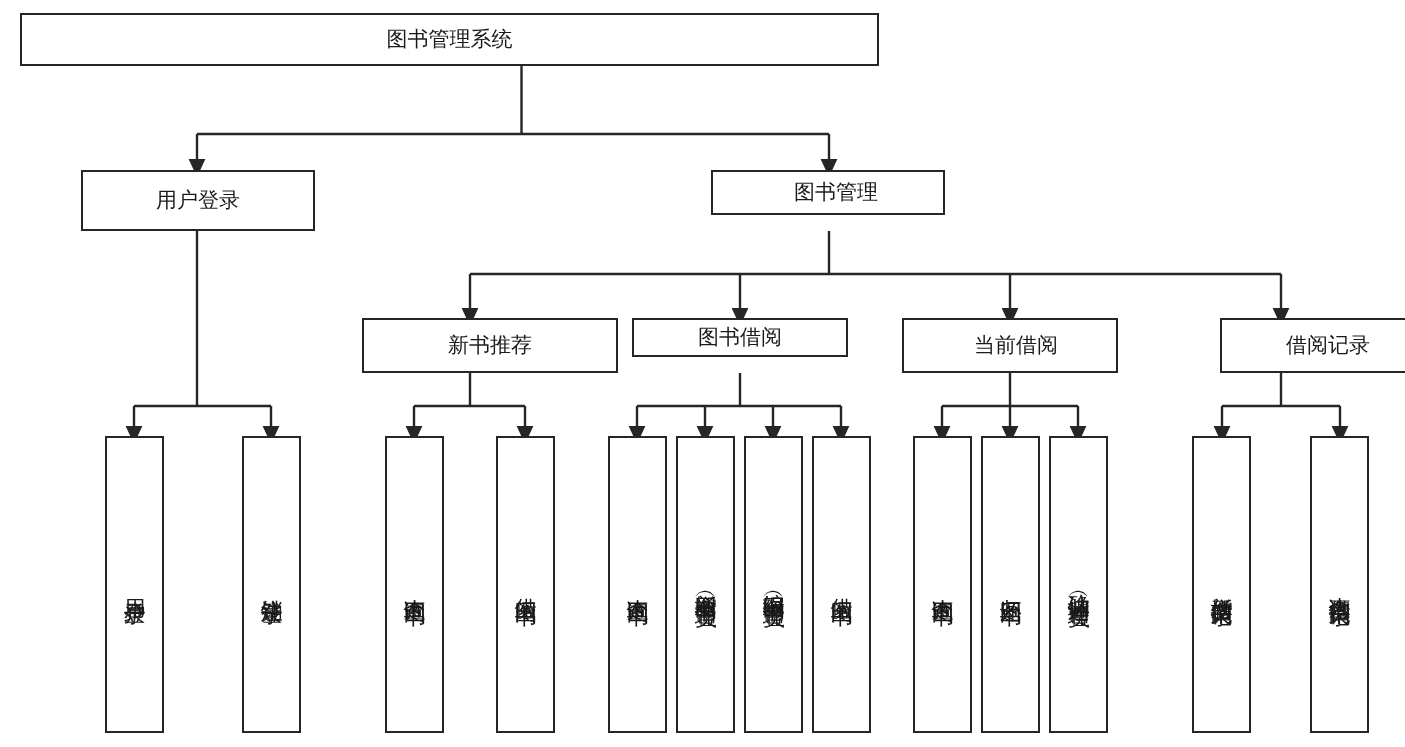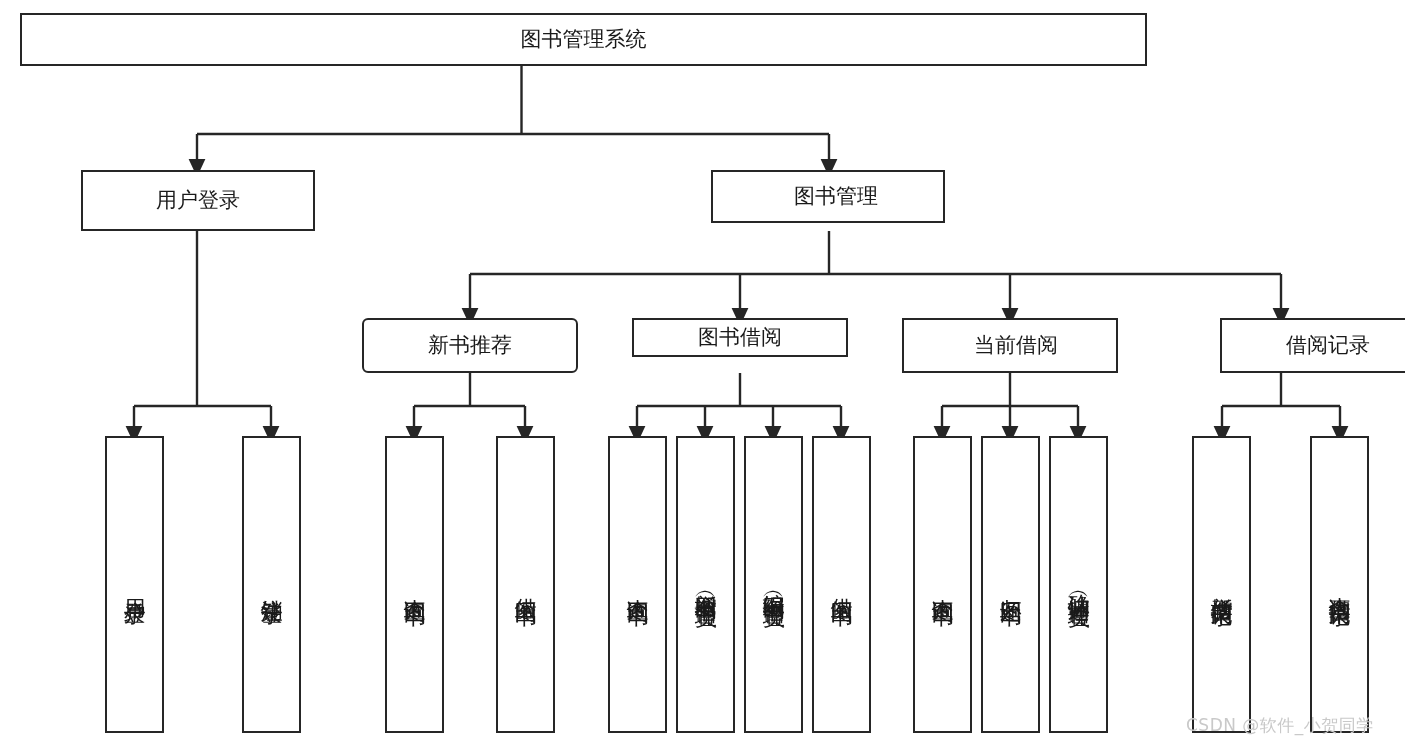--- a/index.html
+++ b/index.html
@@ -69,32 +69,32 @@
       <path d="M1010,406 L1010,429" marker-end="url(#ah)"></path>
       <path d="M1078,406 L1078,429" marker-end="url(#ah)"></path>
 
       <path d="M1281,373 L1281,406"></path>
       <path d="M1222,406 L1340,406"></path>
       <path d="M1222,406 L1222,429" marker-end="url(#ah)"></path>
       <path d="M1340,406 L1340,429" marker-end="url(#ah)"></path>
     </g>
   </svg>
 
-  <div class="node h-node" style="left:20px;top:13px;width:1127px;height:53px;">
+  <div class="node h-node" style="left:20px;top:13px;width:859px;height:53px;">
     <span class="lbl">图书管理系统</span>
   </div>
 
   <div class="node h-node" style="left:81px;top:170px;width:234px;height:61px;">
     <span class="lbl">用户登录</span>
   </div>
-  <div class="node h-node" style="left:711px;top:170px;width:234px;height:53px;padding-left:16px;">
+  <div class="node h-node" style="left:711px;top:170px;width:234px;height:45px;padding-left:16px;">
     <span class="lbl">图书管理</span>
   </div>
 
-  <div class="node h-node" style="left:362px;top:318px;width:216px;height:55px;border-radius:6px;">
+  <div class="node h-node" style="left:362px;top:318px;width:256px;height:55px;">
     <span class="lbl">新书推荐</span>
   </div>
   <div class="node h-node" style="left:632px;top:318px;width:216px;height:39px;">
     <span class="lbl">图书借阅</span>
   </div>
   <div class="node h-node" style="left:902px;top:318px;width:216px;height:55px;padding-left:12px;">
     <span class="lbl">当前借阅</span>
   </div>
   <div class="node h-node" style="left:1173px;top:318px;width:216px;height:55px;margin-left:47px;">
     <span class="lbl">借阅记录</span>
@@ -137,15 +137,14 @@
     <span class="lbl">确认归还（管理员）</span>
   </div>
 
   <div class="node v-node" style="left:1192px;top:436px;width:59px;height:297px;">
     <span class="lbl">新增借阅记录</span>
   </div>
   <div class="node v-node" style="left:1310px;top:436px;width:59px;height:297px;">
     <span class="lbl">查询借阅记录</span>
   </div>
 
-  <div id="watermark">CSDN @软件_小贺同学</div>
 
 </div>
 
 </body></html>

